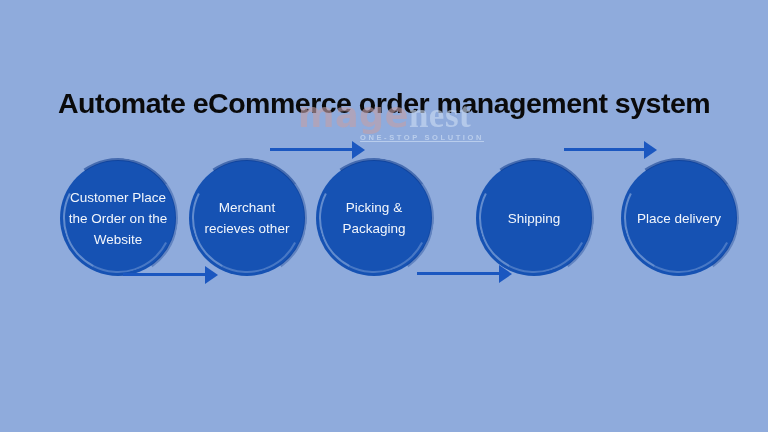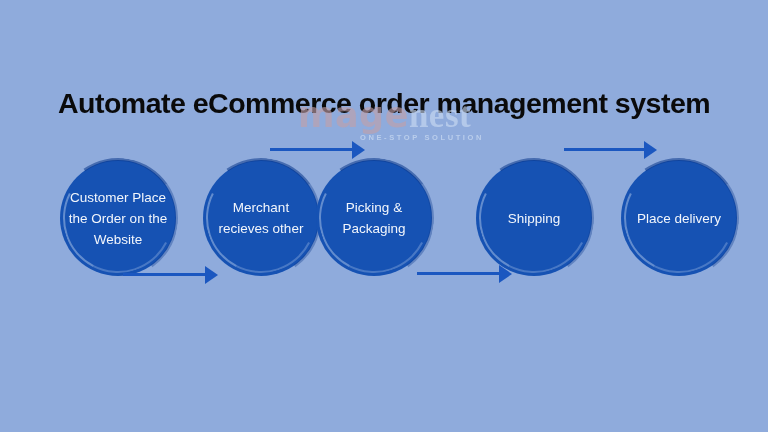--- a/index.html
+++ b/index.html
@@ -46,20 +46,21 @@
   .wm-nest { color: rgba(203, 219, 242, 0.62); font-family: Liberation Serif, serif; }
   .wm-tagline {
     margin-top: 1px;
     text-align: right;
     padding-right: 4px;
     font-size: 7.5px;
     font-weight: 700;
     letter-spacing: 2.6px;
     color: rgba(214, 228, 247, 0.60);
     font-family: "Liberation Sans", sans-serif;
+    text-decoration: underline;
   }
 
   
   .step {
     position: absolute;
     top: 160px;
     width: 116px;
     height: 116px;
     border-radius: 50%;
     background: #1652b3;
@@ -97,21 +98,21 @@
   .step-label {
     position: relative;
     z-index: 2;
     color: #f2f6fc;
     font-size: 13.5px;
     line-height: 21px;
     font-weight: 400;
     max-width: 104px;
   }
   .step-1 { left: 60px; }
-  .step-2 { left: 203px; }
+  .step-2 { left: 189px; }
   .step-3 { left: 316px; }
   .step-4 { left: 476px; }
   .step-5 { left: 621px; }
 
   
   .arrow {
     position: absolute;
     height: 3px;
     background: #1b57c0;
     z-index: 3;

